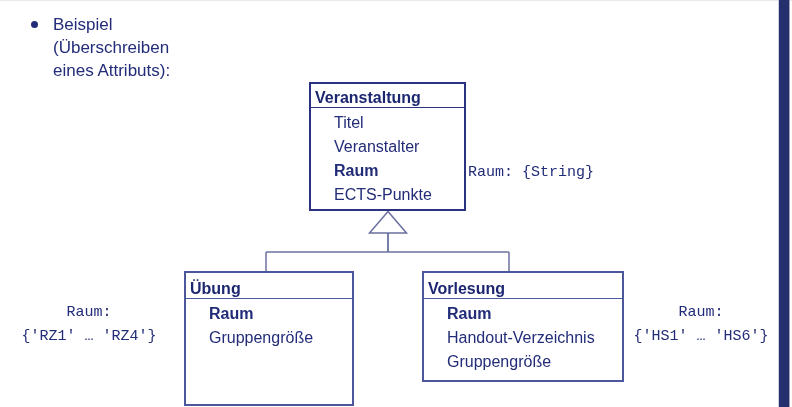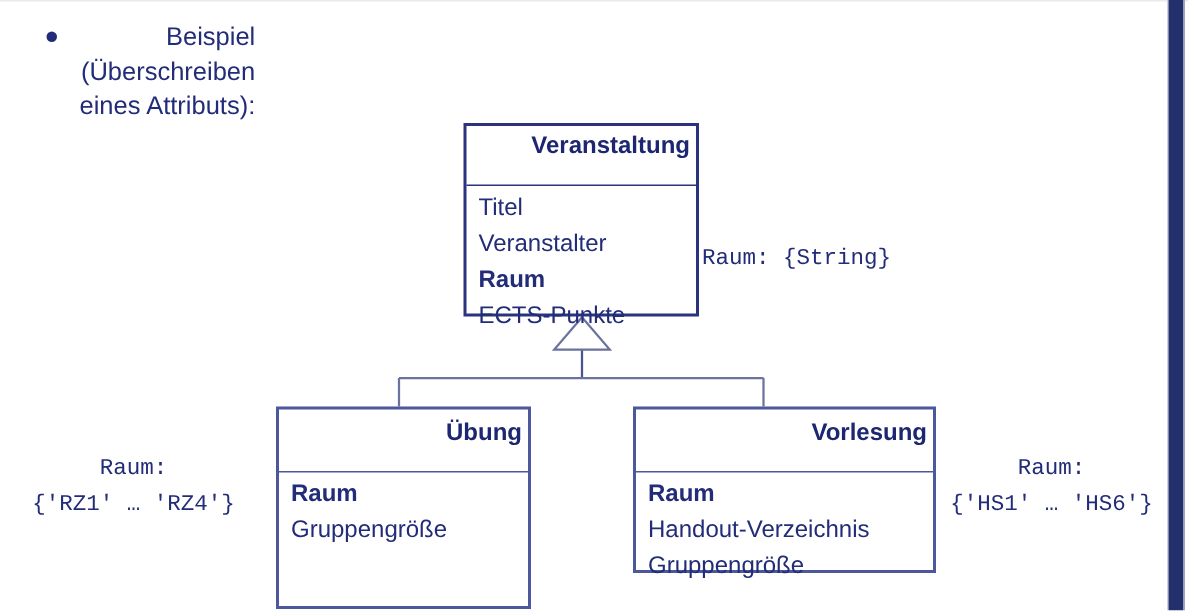--- a/index.html
+++ b/index.html
@@ -12,32 +12,32 @@
 
   
   .edge-gap   { position: absolute; top: 0; bottom: 0; left: 778px; width: 1px;  background: #cdd0de; z-index: 6; }
   .edge-bar   { position: absolute; top: 0; bottom: 0; left: 779px; width: 10px; background: #242f6e; z-index: 6; }
   .edge-outer { position: absolute; top: 0; bottom: 0; left: 789px; width: 1px;  background: #9fa4bb; z-index: 6; }
 
   
   .bullet-block { position: absolute; left: 31px; top: 13px; display: flex; gap: 15px; }
   .bullet-dot { width: 7px; height: 7px; border-radius: 50%; background: #222c78; margin-top: 8px; flex: 0 0 auto; }
   .bullet-text { font-size: 17px; line-height: 23px; color: #222c78; }
-  .bullet-text span { display: block; text-align: right; }
+  .bullet-text span { display: block; }
 
   
   .connectors { position: absolute; left: 0; top: 0; z-index: 1; pointer-events: none; }
 
   
   .uml-class { position: absolute; background: #ffffff; z-index: 2; }
   .uml-class .hdr {
-    text-align: right; font-weight: bold; font-size: 16px;
-    padding: 5px 4px 16px; color: #1c2671;
+    text-align: left; font-weight: bold; font-size: 16px;
+    padding: 5px 4px 0; color: #1c2671;
   }
-  .uml-class .attrs { padding: 3px 0 4px; }
+  .uml-class .attrs { padding: 3px 15px 4px; }
   .uml-class .attr { font-size: 16px; line-height: 24px; padding: 0 8px; white-space: nowrap; }
   .uml-class .attr.bold { font-weight: bold; }
 
   .parent-class { left: 309px; top: 82px;  width: 157px; height: 129px; border: 2px solid #2b3380; }
   .parent-class .hdr { border-bottom: 1px solid #2b3380; }
 
   .sub-class { border: 2px solid #4d579b; }
   .sub-class .hdr { border-bottom: 1px solid #4d579b; padding-top: 7px; }
   .uebung-class    { left: 184px; top: 271px; width: 170px; height: 135px; }
   .vorlesung-class { left: 422px; top: 271px; width: 202px; height: 111px; }

